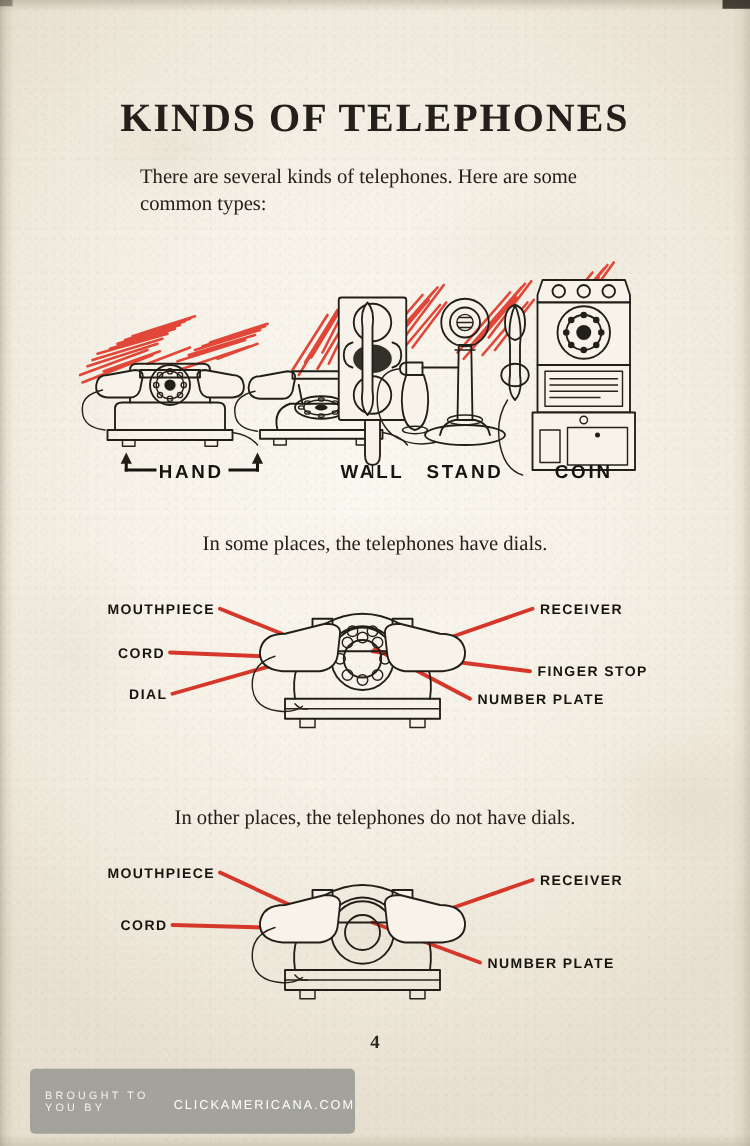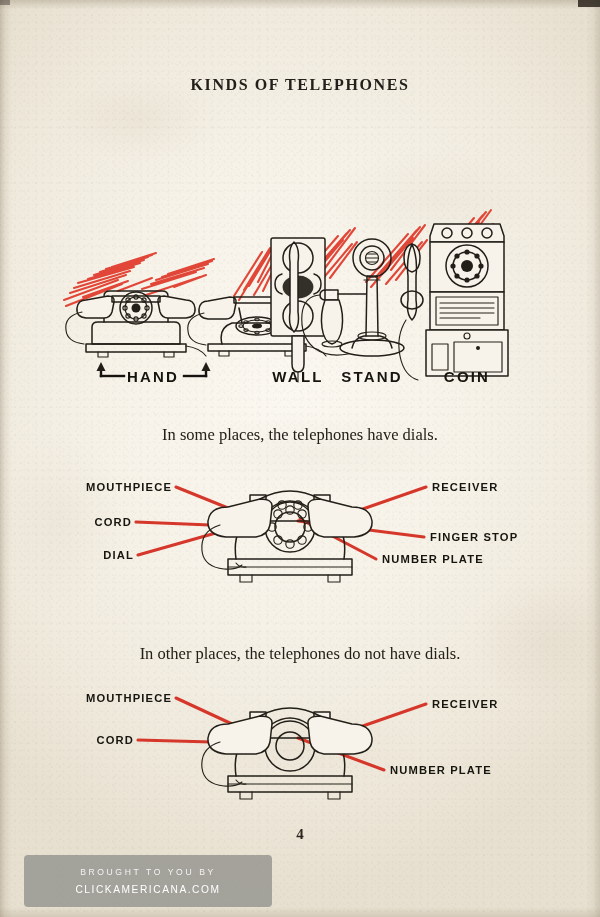--- a/index.html
+++ b/index.html
@@ -50,21 +50,21 @@
   #corner-tr{position:absolute;right:0;top:0;width:22px;height:7px;background:#2a241c;opacity:.85;}
   #corner-tl{position:absolute;left:0;top:0;width:10px;height:5px;background:#3a332a;opacity:.45;}
   #edge-bottom{position:absolute;left:0;bottom:0;width:600px;height:10px;
     background:linear-gradient(0deg,rgba(120,104,80,.18),transparent);}
 
   
   .content{position:absolute;inset:0;}
   #title{
     position:absolute;top:76px;left:0;width:600px;text-align:center;
     font-family:"Liberation Serif", serif;
-    font-size:16px;font-weight:700;letter-spacing:1.6px;color:#23201b;
+    font-size:32px;font-weight:700;letter-spacing:1.6px;color:#23201b;
   }
   #intro{
     position:absolute;top:130px;left:112px;width:400px;
     font-size:16.5px;line-height:22px;color:#242019;
   }
   .caption{
     position:absolute;width:600px;left:0;text-align:center;
     font-size:16.5px;color:#242019;
   }
   #cap-dial{top:425px;}
@@ -95,41 +95,43 @@
   .paperfill{fill:#f7f3ea;}
   .lead{stroke:#d6372b;stroke-width:3.1;stroke-linecap:round;fill:none;}
   .scrib{stroke:#e03a2b;stroke-width:2.1;stroke-linecap:round;fill:none;opacity:.93;}
   .arrowblk{stroke:#16140f;stroke-width:2.4;fill:none;stroke-linecap:square;}
 
   
   #watermark{
     position:absolute;left:24px;top:855px;width:248px;height:52px;
     background:rgba(146,146,141,.80);
     border-radius:4px;
-    display:flex;flex-direction:column;align-items:center;justify-content:center;
+    display:flex;flex-direction:row;align-items:center;justify-content:center;
     color:#fff;
+    padding-left:12px;
   }
   #wm-top{font-family:"Liberation Sans",sans-serif;font-size:8.6px;letter-spacing:2.6px;
     opacity:.88;margin-bottom:1px;}
   #wm-mid{font-family:"Liberation Serif",serif;font-style:italic;font-weight:700;
     font-size:23px;letter-spacing:.2px;line-height:24px;position:relative;}
   #wm-reg{font-size:8px;vertical-align:super;font-style:normal;}
   #wm-bot{font-family:"Liberation Sans",sans-serif;font-size:10.2px;letter-spacing:1.55px;
     margin-top:6px;}
 </style>
 </head>
 <body>
 
 <div id="page">
   <div id="grain"></div>
   <div id="stains"></div>
 
   <div class="content">
 
     <div id="title">KINDS OF TELEPHONES</div>
+    <div id="intro">There are several kinds of telephones. Here are some common types:</div>
 
     <div class="illo" id="row-types">
       <svg width="470" height="190" viewBox="0 0 470 190">
 
         <g>
           <g class="scrib">
             <path d="M8 104 L62 84 M10 110 L66 88 M14 97 L70 79 M18 92 L74 75 M22 87 L78 71 M27 101 L72 85 M32 83 L84 67 M38 79 L88 64 M44 76 L92 61 M50 73 L96 59 M56 71 L100 57 M62 95 L96 82"></path>
             <path d="M86 93 L140 76 M90 99 L144 81 M95 88 L148 72 M100 84 L152 68 M106 81 L156 65 M112 78 L158 63 M118 91 L150 79"></path>
           </g>
           <g class="scrib">

